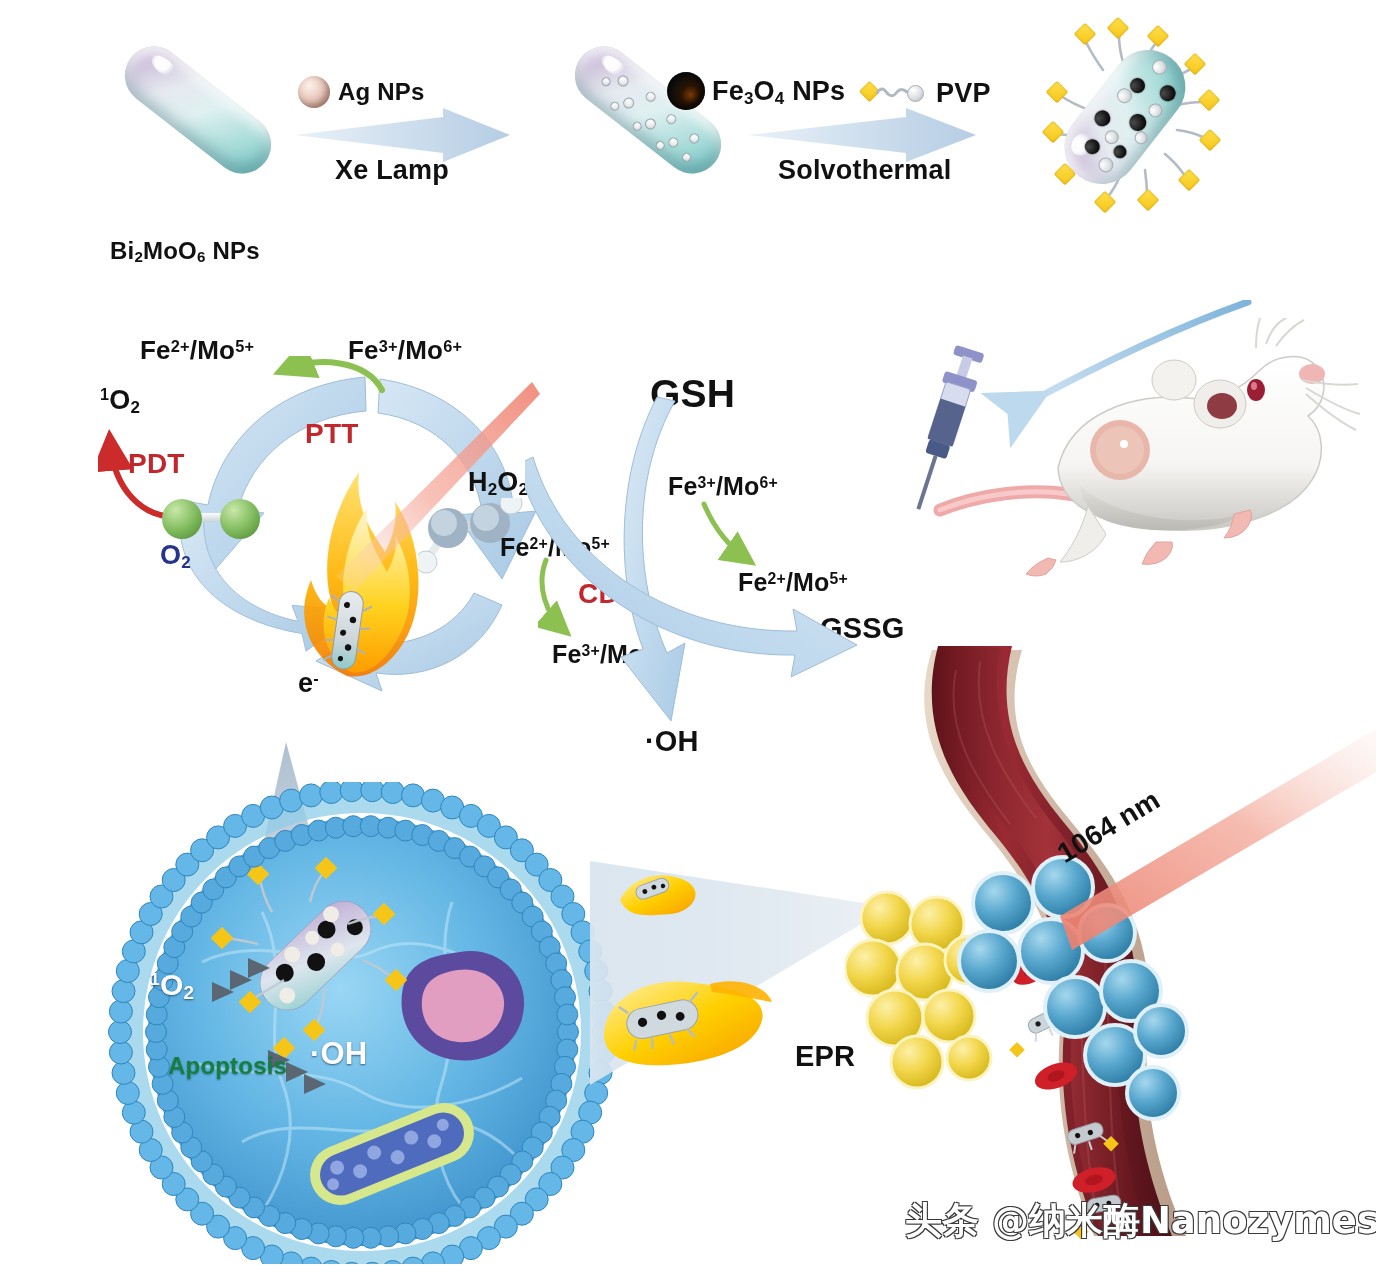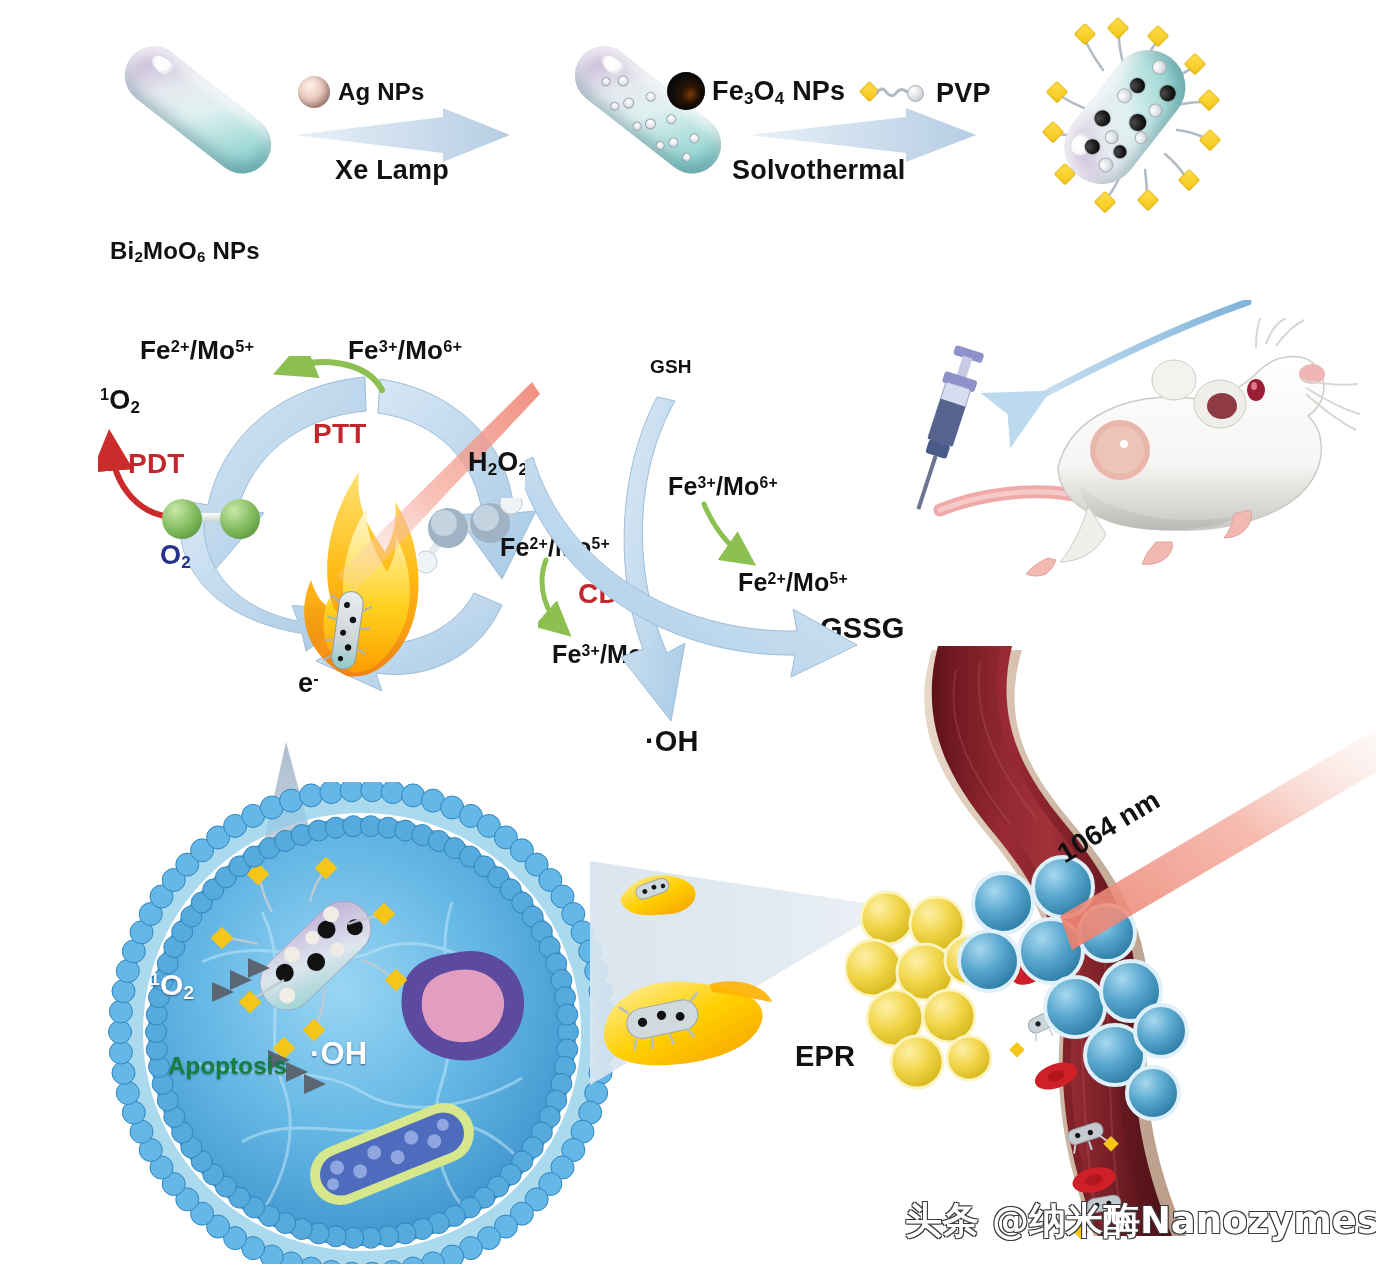--- a/index.html
+++ b/index.html
@@ -94,21 +94,21 @@
   <div class="lbl" style="left:712px;top:76px;font-size:27px;">Fe<sub>3</sub>O<sub>4</sub> NPs</div>
 
   <div class="abs" style="left:862px;top:78px;width:70px;height:28px;">
     <div class="pvp-dia" style="left:0px;top:6px;width:15px;height:15px;"></div>
     <svg style="position:absolute;left:14px;top:6px;" width="34" height="16" viewBox="0 0 34 16">
       <path d="M1 9 Q6 1 11 9 Q16 15 21 8 Q25 3 31 8" stroke="#b0b8c0" stroke-width="3" fill="none" stroke-linecap="round"></path>
     </svg>
     <div class="graydot" style="left:45px;top:7px;width:15px;height:15px;"></div>
   </div>
   <div class="lbl" style="left:936px;top:78px;font-size:27px;">PVP</div>
-  <div class="lbl" style="left:732px;top:155px;font-size:27px;">Solvothermal</div>
+  <div class="lbl" style="left:778px;top:155px;font-size:27px;">Solvothermal</div>
 
   <div class="abs" style="left:995px;top:18px;width:240px;height:200px;">
 
     <svg style="position:absolute;left:0;top:0;" width="240" height="200" viewBox="0 0 240 200">
       <g stroke="#b3bbc4" stroke-width="2.6" fill="none" stroke-linecap="round">
         <path d="M108 52 Q98 38 92 26"></path>
           <path d="M128 44 Q124 30 124 18"></path>
         <path d="M150 52 Q152 36 160 26"></path>
           <path d="M168 66 Q182 58 194 52"></path>
         <path d="M178 88 Q194 84 208 84"></path>
@@ -187,21 +187,21 @@
       </defs>
     <path d="M74 102 C46 100 16 78 12 26" stroke="#cc2b2b" stroke-width="6" fill="none" stroke-linecap="round" marker-end="url(#rh1)"></path>
   </svg>
 
   <div class="lbl" style="left:140px;top:335px;font-size:26px;">Fe<sup>2+</sup>/Mo<sup>5+</sup></div>
   <div class="lbl" style="left:348px;top:335px;font-size:26px;">Fe<sup>3+</sup>/Mo<sup>6+</sup></div>
 
   <div class="lbl" style="left:100px;top:385px;font-size:27px;"><sup style="font-size:.6em;vertical-align:.55em;">1</sup>O<sub>2</sub></div>
   <div class="lbl red" style="left:128px;top:448px;font-size:28px;">PDT</div>
   <div class="lbl navy" style="left:160px;top:540px;font-size:27px;">O<sub>2</sub></div>
-  <div class="lbl red" style="left:313px;top:418px;font-size:28px;">PTT</div>
+  <div class="lbl red" style="left:305px;top:418px;font-size:28px;">PTT</div>
 
   <div class="abs" style="left:160px;top:495px;width:110px;height:50px;">
     <div style="position:absolute;left:24px;top:18px;width:52px;height:9px;background:linear-gradient(#fbfdfd,#c8d2d6);border-radius:5px;"></div>
     <div style="position:absolute;left:2px;top:4px;width:40px;height:40px;border-radius:50%;
          background:radial-gradient(circle at 34% 28%,#c9e8a8,#7cb85a 55%,#4b8433 100%);"></div>
     <div style="position:absolute;left:60px;top:4px;width:40px;height:40px;border-radius:50%;
          background:radial-gradient(circle at 34% 28%,#c9e8a8,#7cb85a 55%,#4b8433 100%);"></div>
   </div>
 
   <div class="abs" style="left:255px;top:450px;width:200px;height:230px;">
@@ -268,36 +268,36 @@
       <path d="M28 34 L10 60" stroke="#e6ebee" stroke-width="8" stroke-linecap="round"></path>
       <path d="M72 24 L90 6" stroke="#e6ebee" stroke-width="8" stroke-linecap="round"></path>
       <circle cx="30" cy="30" r="20" fill="#9fb3c4"></circle>
       <circle cx="26" cy="25" r="13" fill="#c9d8e4" opacity=".85"></circle>
       <circle cx="72" cy="25" r="20" fill="#9fb3c4"></circle>
       <circle cx="68" cy="20" r="13" fill="#c9d8e4" opacity=".85"></circle>
       <circle cx="8" cy="64" r="11" fill="#eef3f6" stroke="#c3ccd2"></circle>
       <circle cx="93" cy="5" r="11" fill="#eef3f6" stroke="#c3ccd2"></circle>
     </svg>
   </div>
-  <div class="lbl" style="left:468px;top:447px;font-size:27px;">H<sub>2</sub>O<sub>2</sub></div>
+  <div class="lbl" style="left:468px;top:467px;font-size:27px;">H<sub>2</sub>O<sub>2</sub></div>
 
   <div class="lbl" style="left:500px;top:533px;font-size:25px;">Fe<sup>2+</sup>/Mo<sup>5+</sup></div>
   <div class="lbl red" style="left:578px;top:578px;font-size:28px;">CDT</div>
   <div class="lbl" style="left:552px;top:640px;font-size:25px;">Fe<sup>3+</sup>/Mo<sup>6+</sup></div>
 
   <svg class="abs" style="left:538px;top:556px;" width="70" height="88" viewBox="0 0 70 88">
     <defs>
         <marker id="gh2" markerWidth="7" markerHeight="7" refX="5" refY="3.5" orient="auto">
       <path d="M0 0 L7 3.5 L0 7 Z" fill="#8cc152"></path>
         </marker>
       </defs>
     <path d="M8 4 C-2 30 8 58 26 74" stroke="#8cc152" stroke-width="5" fill="none" stroke-linecap="round" marker-end="url(#gh2)"></path>
   </svg>
 
-  <div class="lbl" style="left:650px;top:356px;font-size:19px;">GSH</div>
+  <div class="lbl" style="left:650px;top:372px;font-size:39px;">GSH</div>
   <div class="lbl" style="left:668px;top:472px;font-size:25px;">Fe<sup>3+</sup>/Mo<sup>6+</sup></div>
   <div class="lbl" style="left:738px;top:568px;font-size:25px;">Fe<sup>2+</sup>/Mo<sup>5+</sup></div>
   <div class="lbl" style="left:820px;top:612px;font-size:29px;">GSSG</div>
   <div class="lbl" style="left:645px;top:725px;font-size:29px;">·OH</div>
 
   <svg class="abs" style="left:700px;top:500px;" width="90" height="80" viewBox="0 0 90 80">
     <defs>
         <marker id="gh3" markerWidth="7" markerHeight="7" refX="5" refY="3.5" orient="auto">
       <path d="M0 0 L7 3.5 L0 7 Z" fill="#8cc152"></path>
         </marker>

